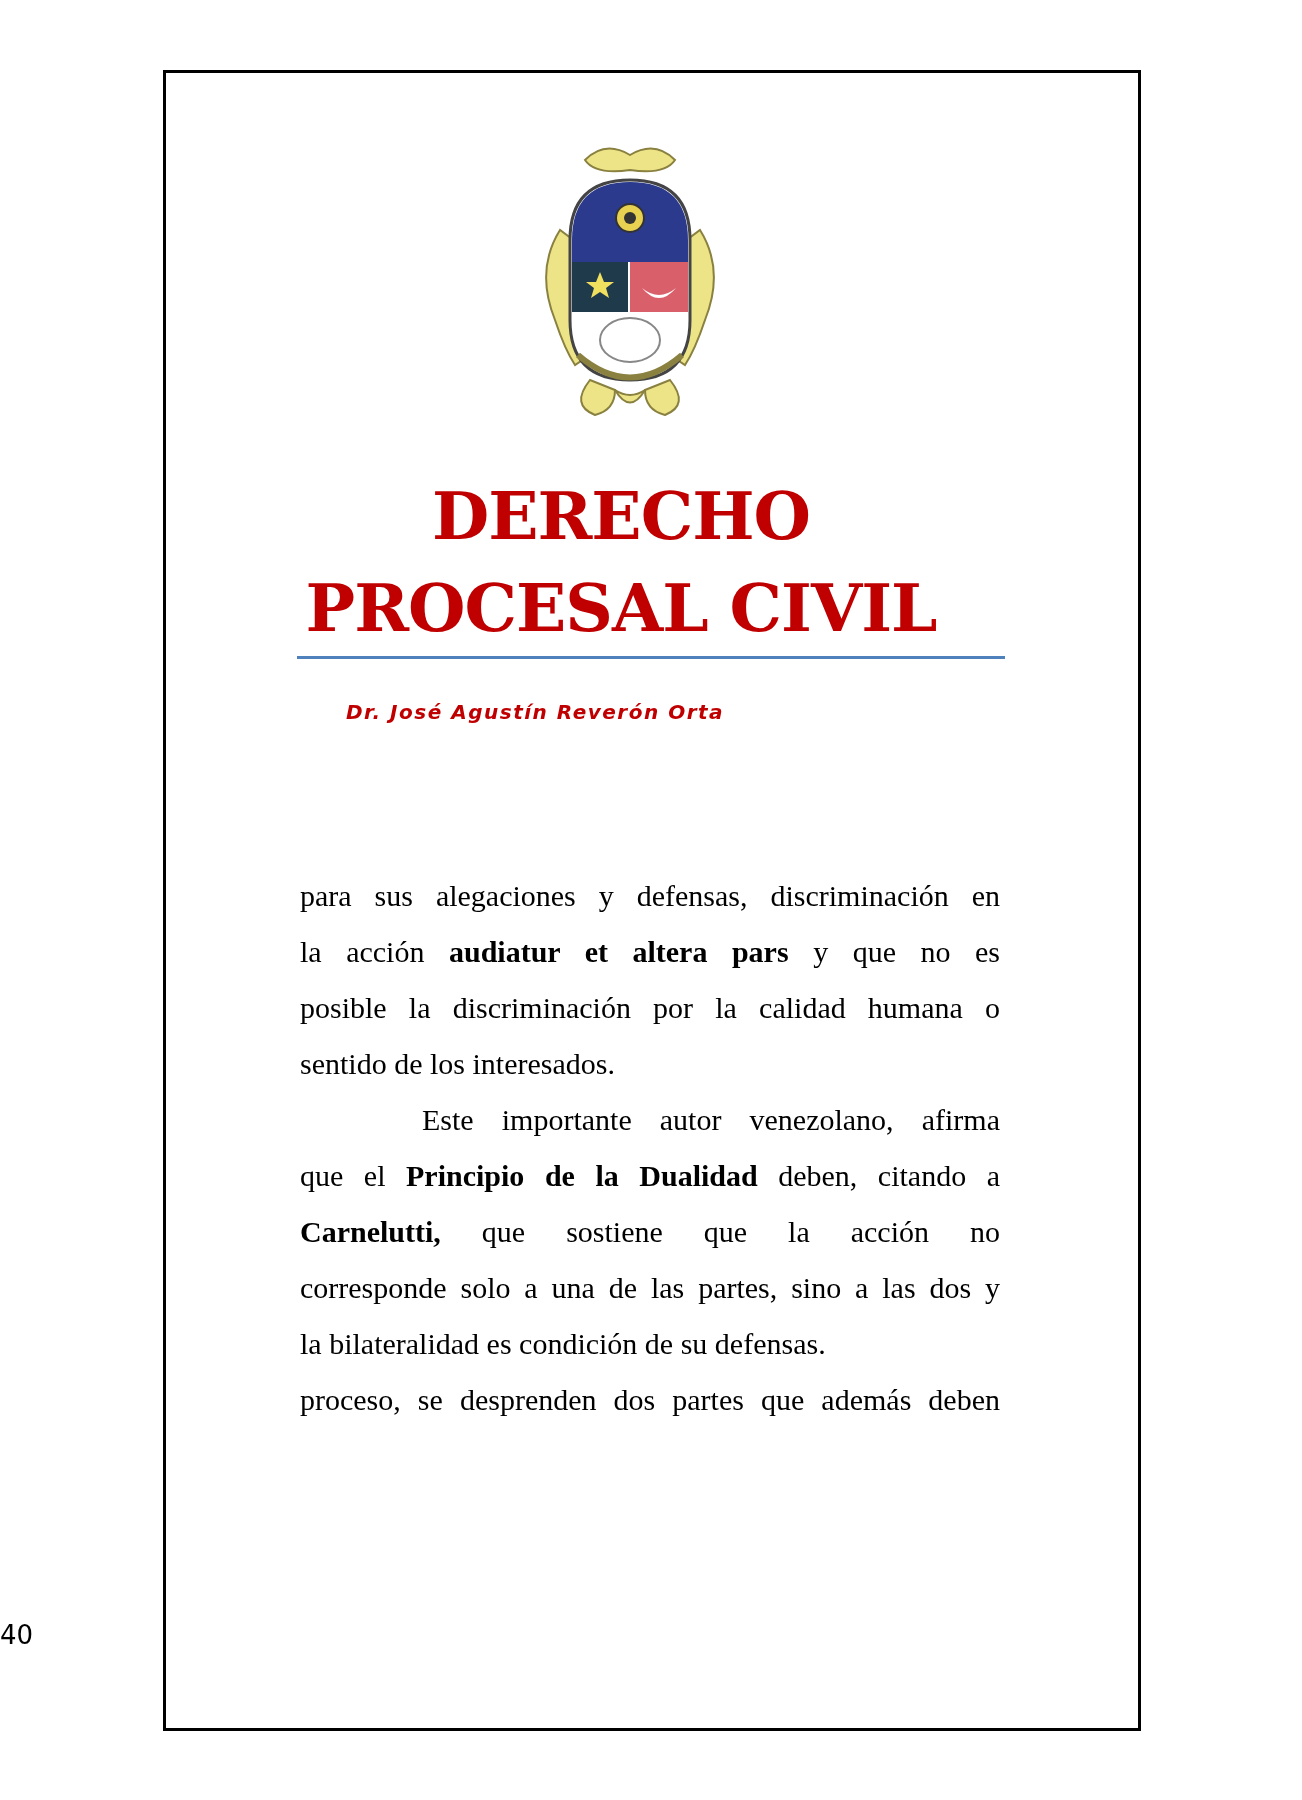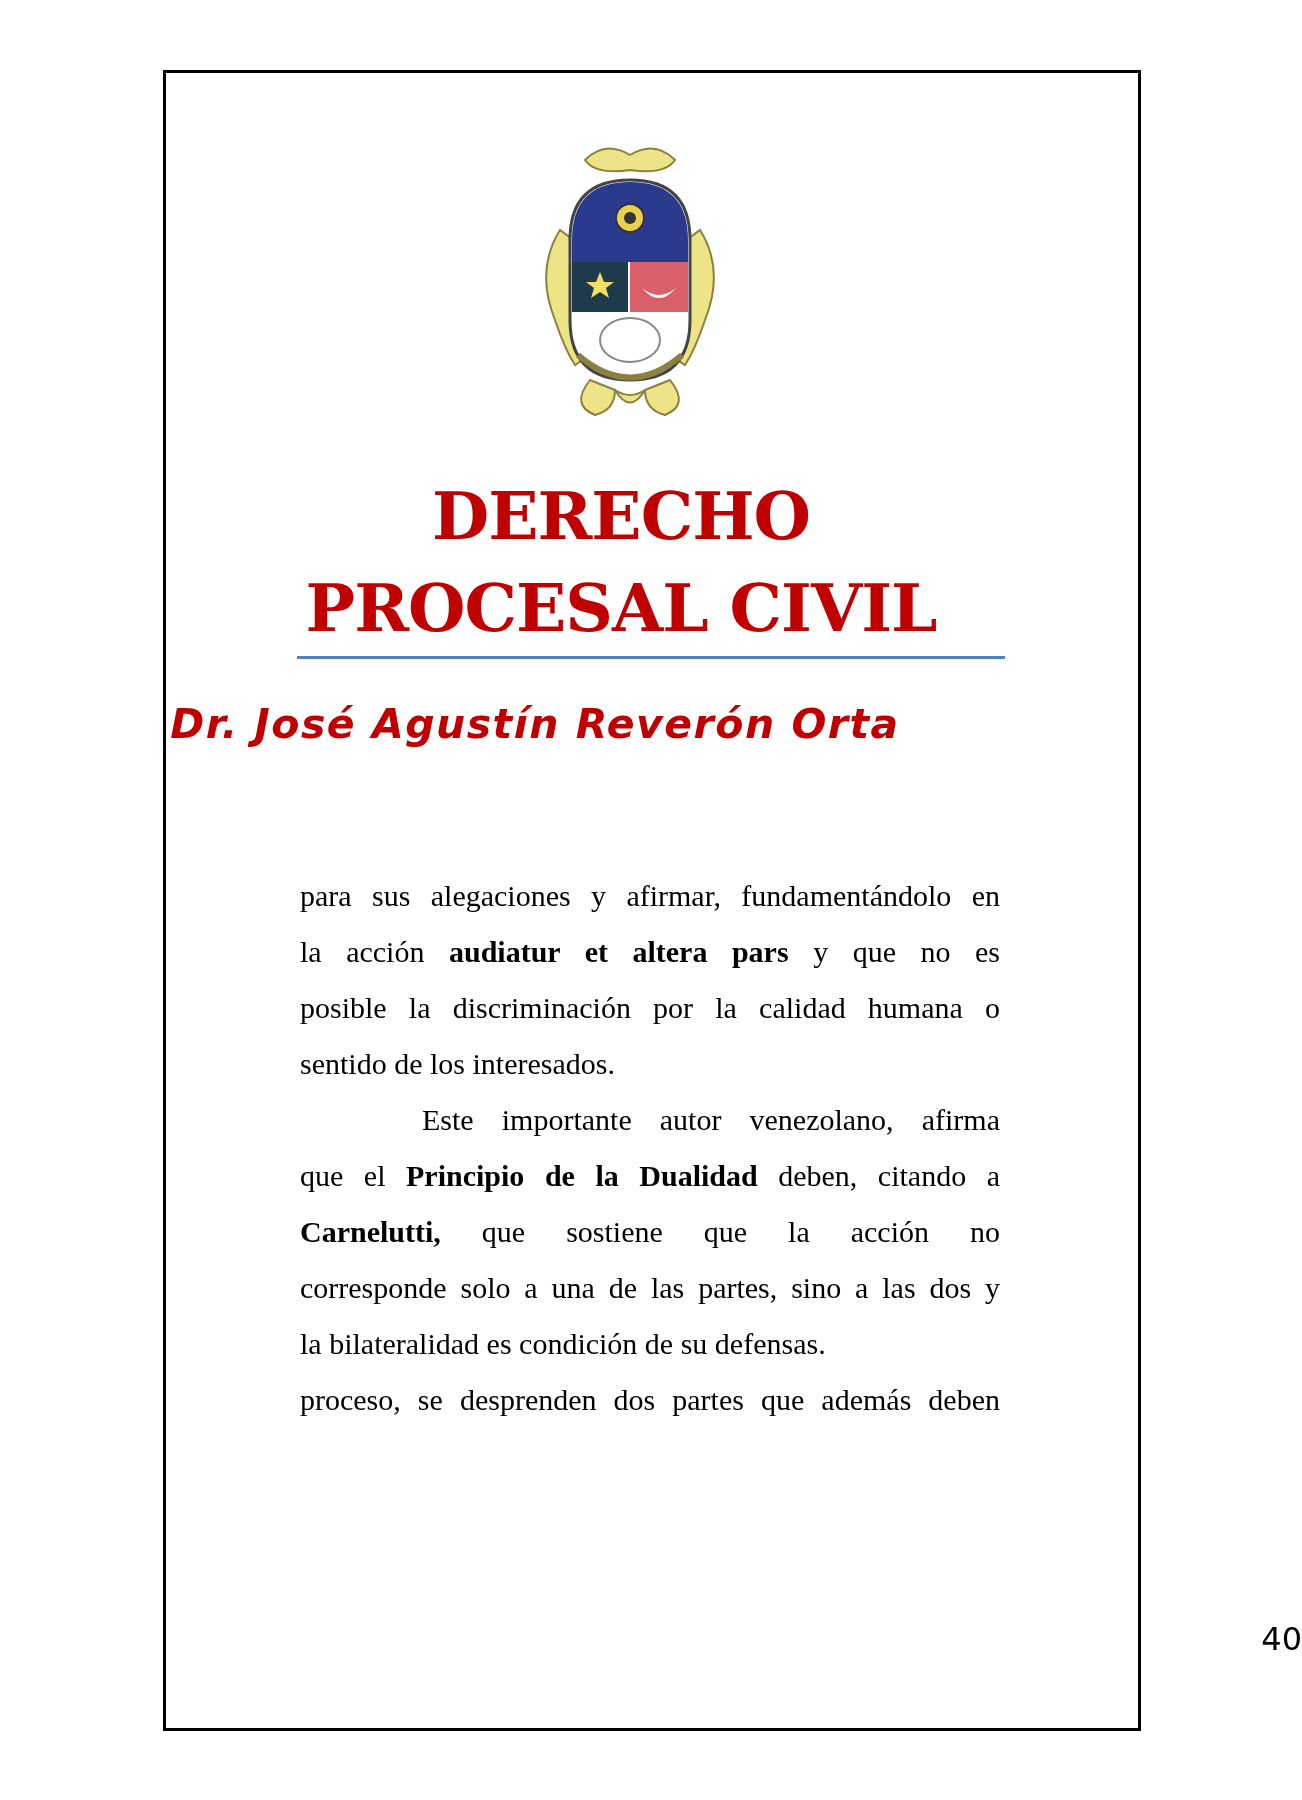--- a/index.html
+++ b/index.html
@@ -21,34 +21,34 @@
     }
     .title.l1 { top: 470px; }
     .title.l2 { top: 562px; }
     .rule {
       position: absolute; left: 297px; top: 656px; width: 708px; height: 3px;
       background: #4f81bd;
     }
     .author {
       position: absolute; left: 0; width: 1070px; top: 700px; text-align: center;
       font-family: "DejaVu Sans", sans-serif; font-style: italic; font-weight: bold;
-      color: #c00000; font-size: 41px; letter-spacing: 1.5px;
+      color: #c00000; font-size: 20px; letter-spacing: 1.5px;
     }
     .body-text {
       position: absolute; left: 300px; top: 868px; width: 700px;
       font-family: "Liberation Serif", serif; font-size: 30px;
       line-height: 56px; color: #000; text-align: justify;
     }
     .line { display: block; text-align-last: justify; white-space: nowrap; }
     .line.last { text-align-last: left; }
     .indent { padding-left: 122px; }
     .b { font-weight: bold; }
     .page-number {
-      position: absolute; left: 0; width: 1302px; top: 1620px; text-align: right;
-      font-family: "DejaVu Sans", sans-serif; font-size: 32px; color: #000;
+      position: absolute; left: 0; width: 1302px; top: 1620px; text-align: left;
+      font-family: "DejaVu Sans", sans-serif; font-size: 26px; color: #000;
     }
   </style>
 </head>
 <body>
 
 <div class="page-frame"></div>
 
 <svg class="crest" viewBox="0 0 200 280">
 
   <g fill="#ece487" stroke="#8a8040" stroke-width="2">
@@ -71,21 +71,21 @@
   <ellipse cx="100" cy="200" rx="30" ry="22" fill="none" stroke="#888" stroke-width="2"></ellipse>
   <path d="M48 215 q52 45 104 0" fill="none" stroke="#8a8040" stroke-width="6"></path>
 </svg>
 
 <div class="title l1">DERECHO</div>
 <div class="title l2">PROCESAL CIVIL</div>
 <div class="rule"></div>
 <div class="author">Dr. José Agustín Reverón Orta</div>
 
 <div class="body-text">
-  <span class="line">para sus alegaciones y afirmar, fundamentándolo en</span>
+  <span class="line">para sus alegaciones y defensas, discriminación en</span>
   <span class="line"><span>la acción </span> <span class="b">audiatur et altera pars</span><span> y que no es</span></span>
   <span class="line">posible la discriminación por la calidad humana o</span>
   <span class="line last">sentido de los interesados.</span>
 
   <span class="line indent">Este importante autor venezolano,  afirma</span>
   <span class="line"><span>que el </span><span class="b">Principio de la Dualidad</span><span> deben, citando a</span></span>
   <span class="line"><span class="b">Carnelutti,</span><span>  que sostiene que la acción no</span></span>
   <span class="line">corresponde solo a una de las partes,  sino a las dos y</span>
   <span class="line last">la bilateralidad es condición de su defensas.</span>
 

